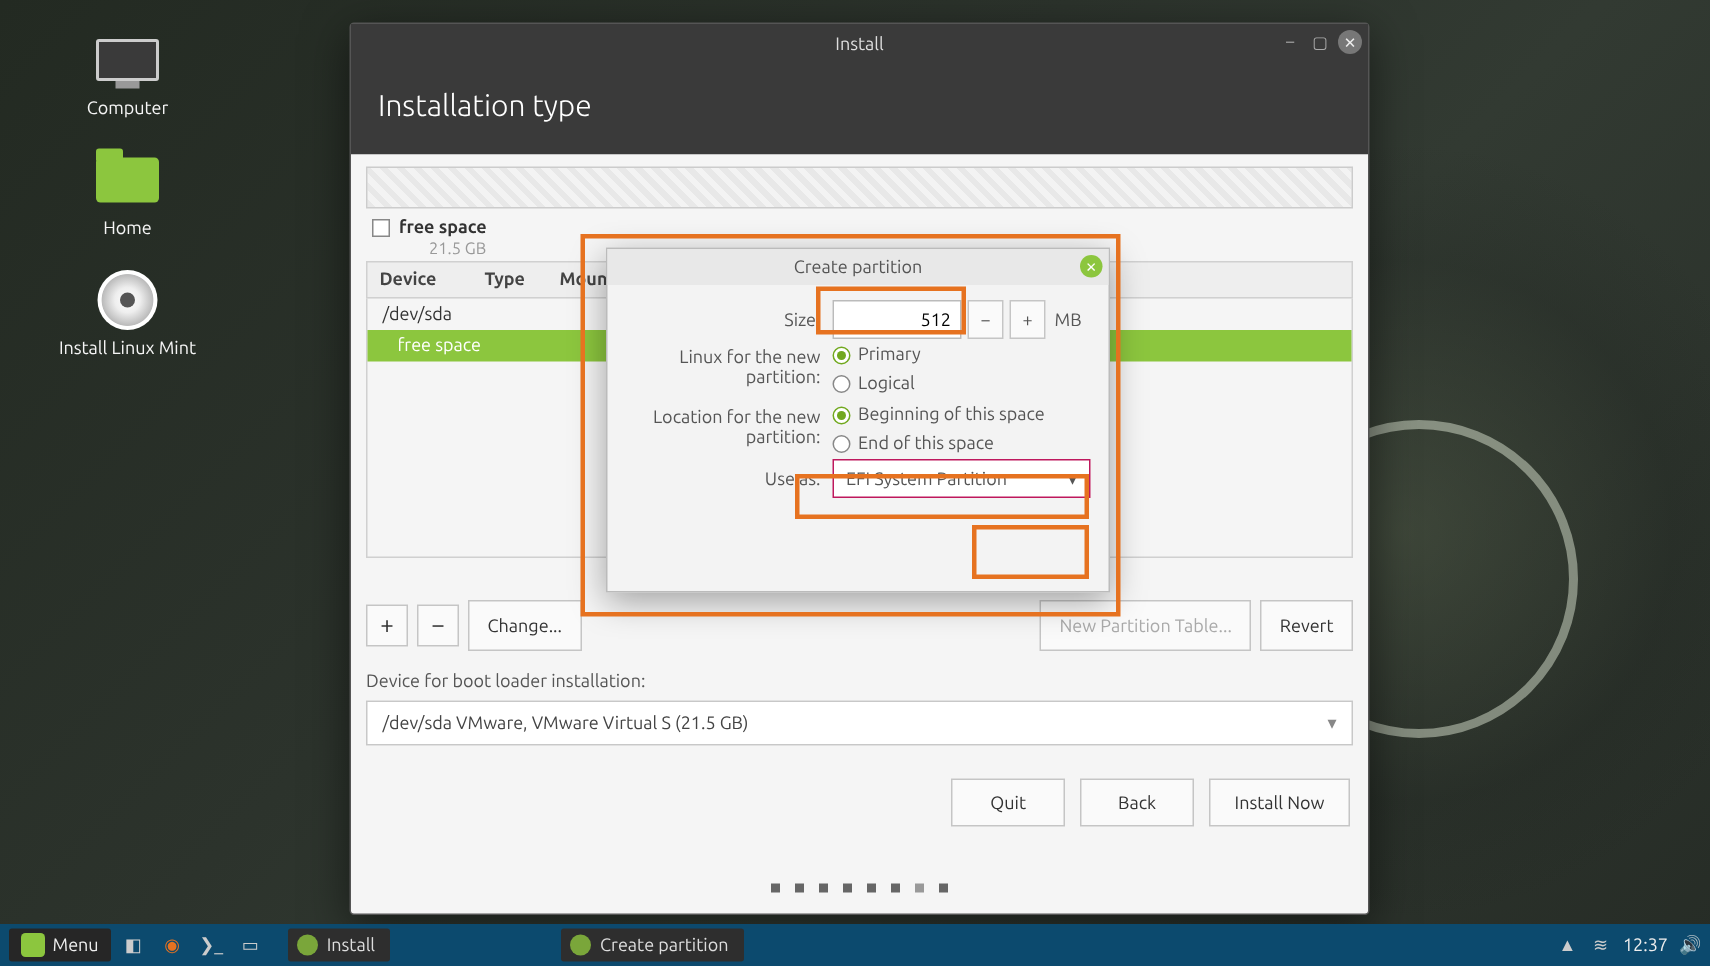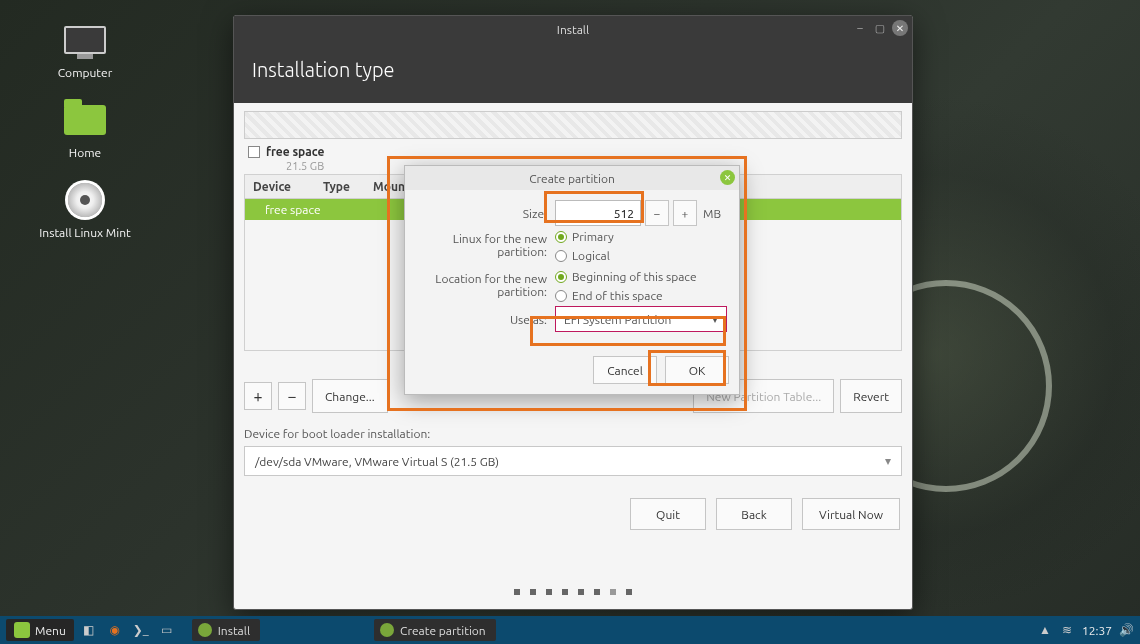--- a/index.html
+++ b/index.html
@@ -168,20 +168,21 @@
       <span style="width:12px"></span>
       <span class="sz">21.5 GB</span>
     </div>
 
     <div class="table-head">
       <div class="col-dev">Device</div>
       <div class="col-typ">Type</div>
       <div class="col-mnt">Mount point</div>
     </div>
     <div class="rows">
+      <div class="row">/dev/sda</div>
       <div class="row sel" style="padding-left:20px;">free space</div>
       <div style="height:130px;"></div>
     </div>
 
     <div class="table-actions">
       <div class="sq-btn">+</div>
       <div class="sq-btn">−</div>
       <div class="txt-btn">Change...</div>
       <div class="spacer"></div>
       <div class="txt-btn" style="color:#aaa;">New Partition Table...</div>
@@ -190,21 +191,21 @@
 
     <div class="boot-lbl">Device for boot loader installation:</div>
     <div class="boot-sel">
       <span>/dev/sda VMware, VMware Virtual S (21.5 GB)</span>
       <span class="chev">▾</span>
     </div>
 
     <div class="nav-btns">
       <div class="nav-btn">Quit</div>
       <div class="nav-btn">Back</div>
-      <div class="nav-btn">Virtual Now</div>
+      <div class="nav-btn">Install Now</div>
     </div>
   </div>
 
   <div class="dots">
     <div class="dot"></div>
       <div class="dot"></div>
       <div class="dot"></div>
       <div class="dot"></div>
     <div class="dot"></div>
       <div class="dot"></div>
@@ -252,24 +253,20 @@
           </label>
       </div>
     </div>
     <div class="mrow" style="margin-top:4px;">
       <div class="lbl">Use as:</div>
       <div class="useas-sel">
         <span>EFI System Partition</span>
         <span>▾</span>
       </div>
     </div>
-  </div>
-  <div class="modal-actions">
-    <div class="mbtn">Cancel</div>
-    <div class="mbtn">OK</div>
   </div>
 </div>
 
 <div class="callout" style="top:156px; left:387px; width:360px; height:255px;"></div>
 <div class="callout" style="top:191px; left:544px; width:100px; height:32px;"></div>
 <div class="callout" style="top:316px; left:530px; width:196px; height:30px;"></div>
 <div class="callout" style="top:350px; left:648px; width:78px; height:36px;"></div>
 
 <div class="taskbar">
   <div class="menu-btn">

